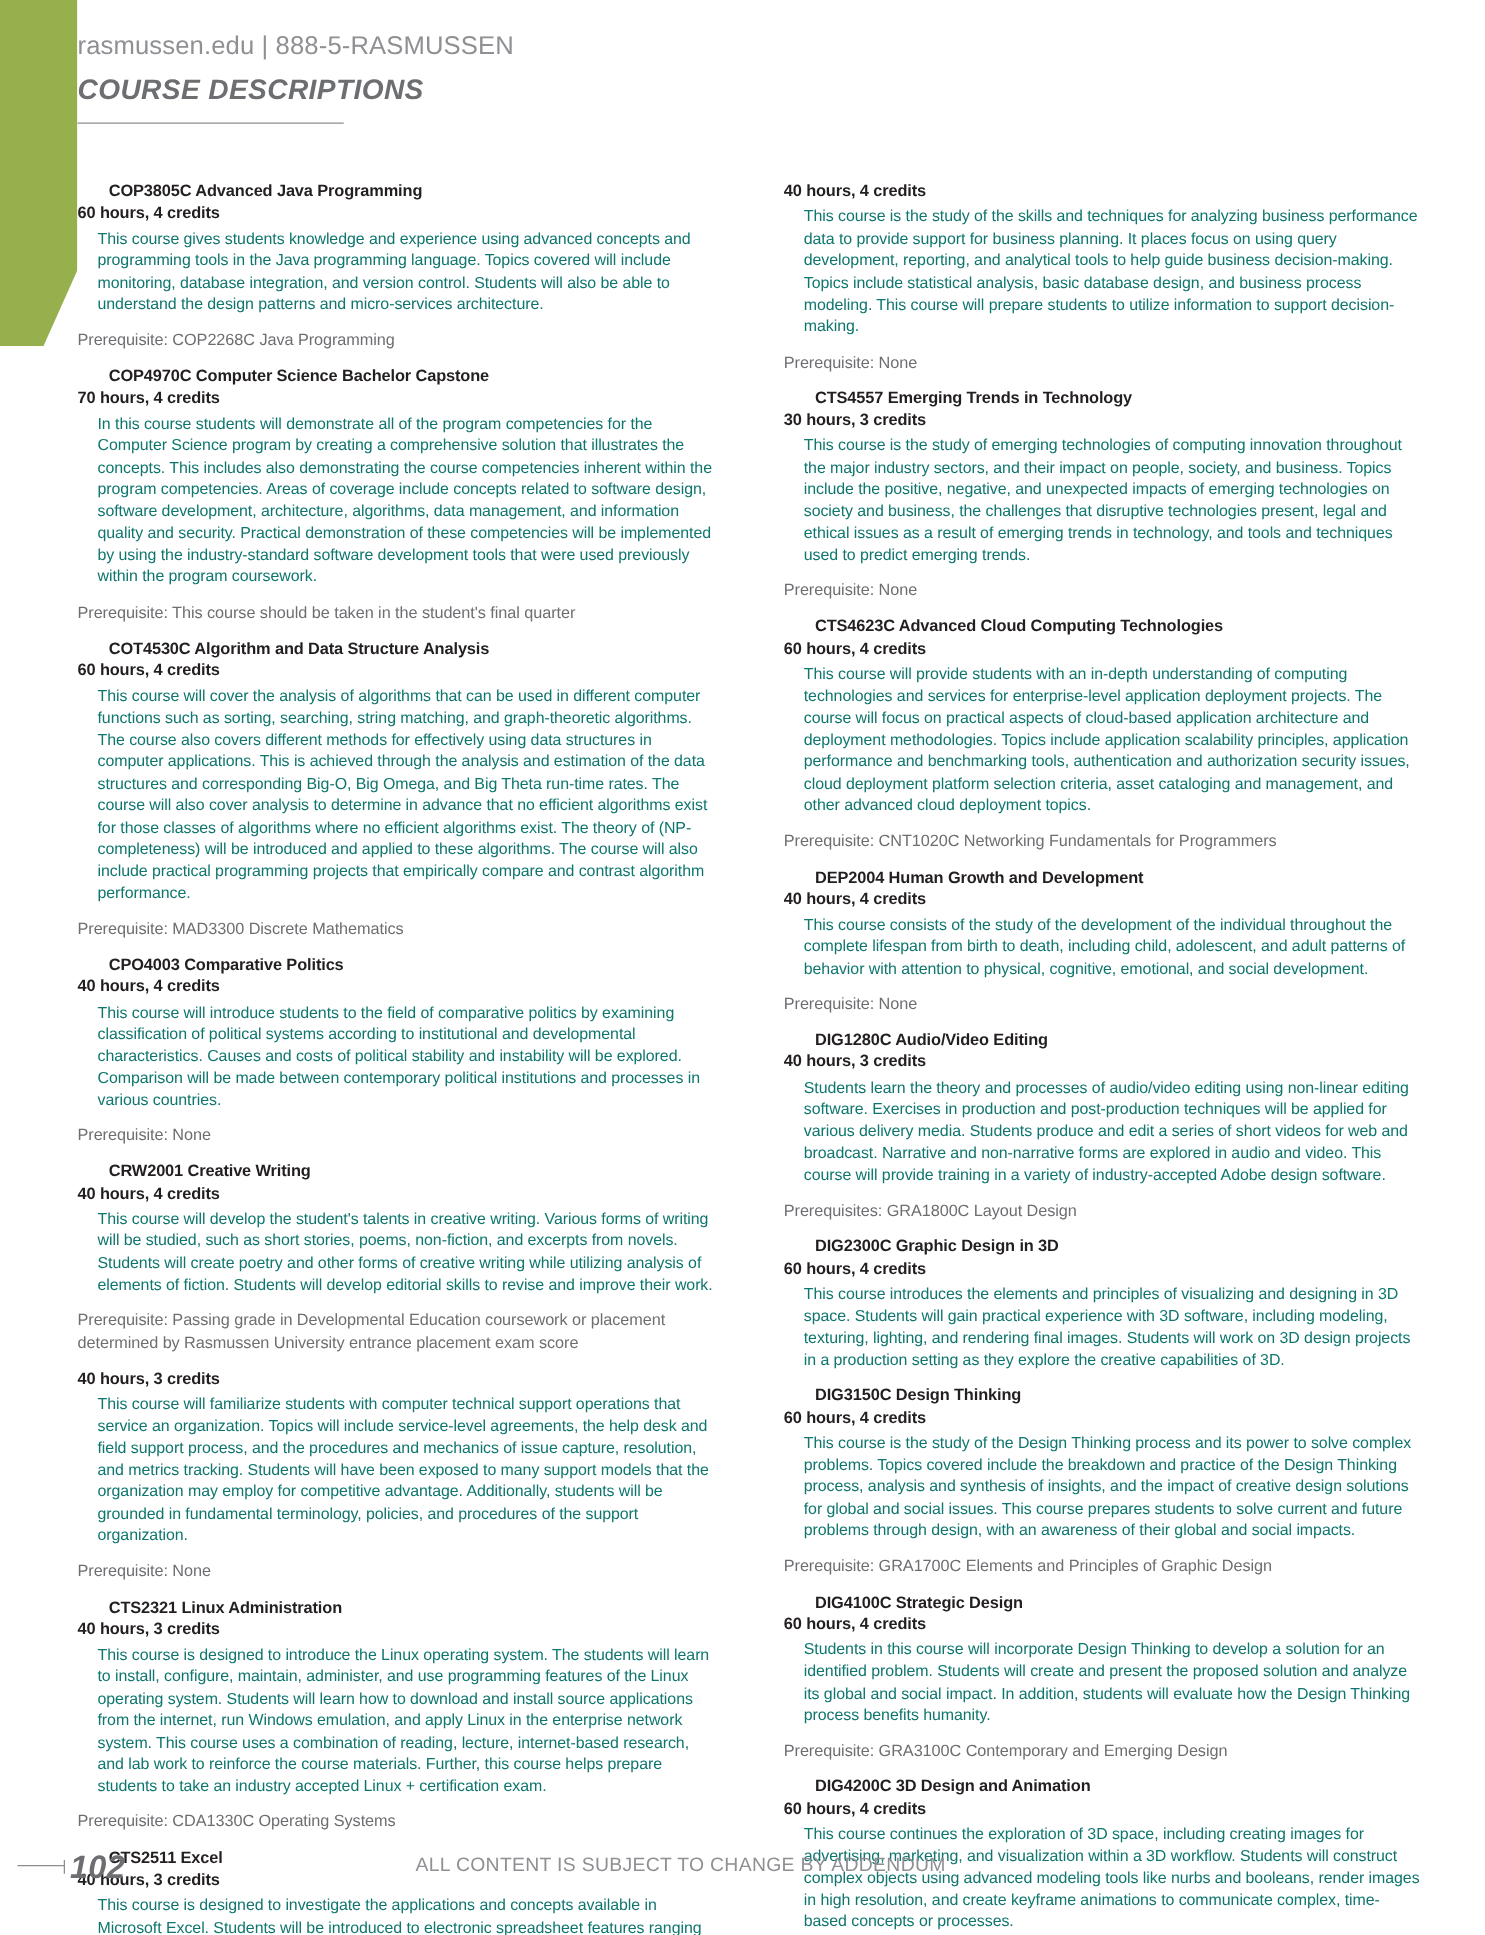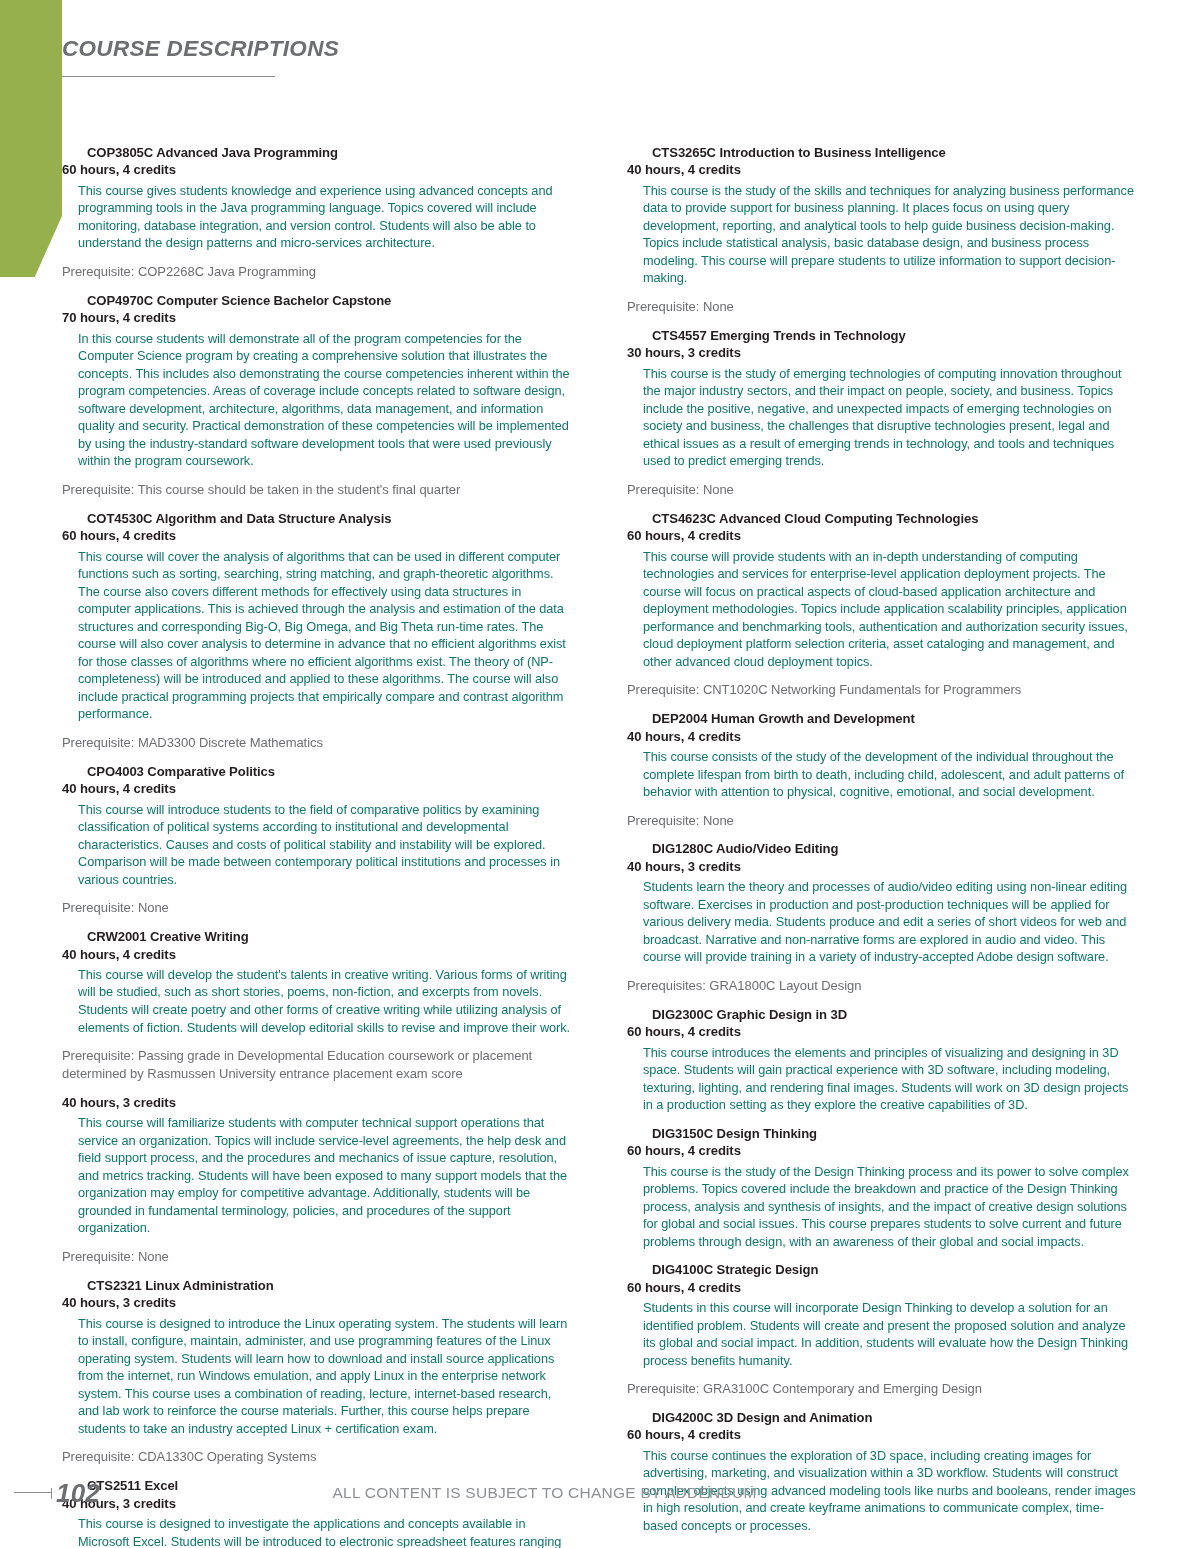--- a/index.html
+++ b/index.html
@@ -152,20 +152,21 @@
     line-height: 30px;
     letter-spacing: 0.25px;
   }
 </style>
 </head>
 <body>
 
 <div id="green-tab"></div>
 
 <div id="header">
+  <div id="site-line">rasmussen.edu | 888-5-RASMUSSEN</div>
   <div id="page-title">COURSE DESCRIPTIONS</div>
   <div id="header-rule"></div>
 </div>
 
 <div id="content">
   <div class="column" id="col-0">
       <div class="course">
         <div class="course-title">COP3805C Advanced Java Programming</div>
         <div class="course-hours">60 hours, 4 credits</div>
         <p class="course-desc">This course gives students knowledge and experience using advanced concepts and programming tools in the Java programming language. Topics covered will include monitoring, database integration, and version control. Students will also be able to understand the design patterns and micro-services architecture.</p>
@@ -207,21 +208,20 @@
         <p class="course-prereq">Prerequisite: CDA1330C Operating Systems</p>
       </div>
       <div class="course">
         <div class="course-title">CTS2511 Excel</div>
         <div class="course-hours">40 hours, 3 credits</div>
         <p class="course-desc">This course is designed to investigate the applications and concepts available in Microsoft Excel. Students will be introduced to electronic spreadsheet features ranging from data input and manipulation to formulas, functions and charting. Students will also learn how to use Excel to conduct basic data analysis.</p>
       </div>
     </div>
   <div class="column" id="col-1">
       <div class="course">
-        <div class="course-title">CTS3265C Introduction to Business Intelligence</div>
         <div class="course-hours">40 hours, 4 credits</div>
         <p class="course-desc">This course is the study of the skills and techniques for analyzing business performance data to provide support for business planning. It places focus on using query development, reporting, and analytical tools to help guide business decision-making. Topics include statistical analysis, basic database design, and business process modeling. This course will prepare students to utilize information to support decision-making.</p>
         <p class="course-prereq">Prerequisite: None</p>
       </div>
       <div class="course">
         <div class="course-title">CTS4557 Emerging Trends in Technology</div>
         <div class="course-hours">30 hours, 3 credits</div>
         <p class="course-desc">This course is the study of emerging technologies of computing innovation throughout the major industry sectors, and their impact on people, society, and business. Topics include the positive, negative, and unexpected impacts of emerging technologies on society and business, the challenges that disruptive technologies present, legal and ethical issues as a result of emerging trends in technology, and tools and techniques used to predict emerging trends.</p>
         <p class="course-prereq">Prerequisite: None</p>
       </div>
@@ -245,20 +245,21 @@
       </div>
       <div class="course">
         <div class="course-title">DIG2300C Graphic Design in 3D</div>
         <div class="course-hours">60 hours, 4 credits</div>
         <p class="course-desc">This course introduces the elements and principles of visualizing and designing in 3D space. Students will gain practical experience with 3D software, including modeling, texturing, lighting, and rendering final images. Students will work on 3D design projects in a production setting as they explore the creative capabilities of 3D.</p>
       </div>
       <div class="course">
         <div class="course-title">DIG3150C Design Thinking</div>
         <div class="course-hours">60 hours, 4 credits</div>
         <p class="course-desc">This course is the study of the Design Thinking process and its power to solve complex problems. Topics covered include the breakdown and practice of the Design Thinking process, analysis and synthesis of insights, and the impact of creative design solutions for global and social issues. This course prepares students to solve current and future problems through design, with an awareness of their global and social impacts.</p>
+        <p class="course-prereq">Prerequisite: GRA1700C Elements and Principles of Graphic Design</p>
       </div>
       <div class="course">
         <div class="course-title">DIG4100C Strategic Design</div>
         <div class="course-hours">60 hours, 4 credits</div>
         <p class="course-desc">Students in this course will incorporate Design Thinking to develop a solution for an identified problem. Students will create and present the proposed solution and analyze its global and social impact. In addition, students will evaluate how the Design Thinking process benefits humanity.</p>
         <p class="course-prereq">Prerequisite: GRA3100C Contemporary and Emerging Design</p>
       </div>
       <div class="course">
         <div class="course-title">DIG4200C 3D Design and Animation</div>
         <div class="course-hours">60 hours, 4 credits</div>

